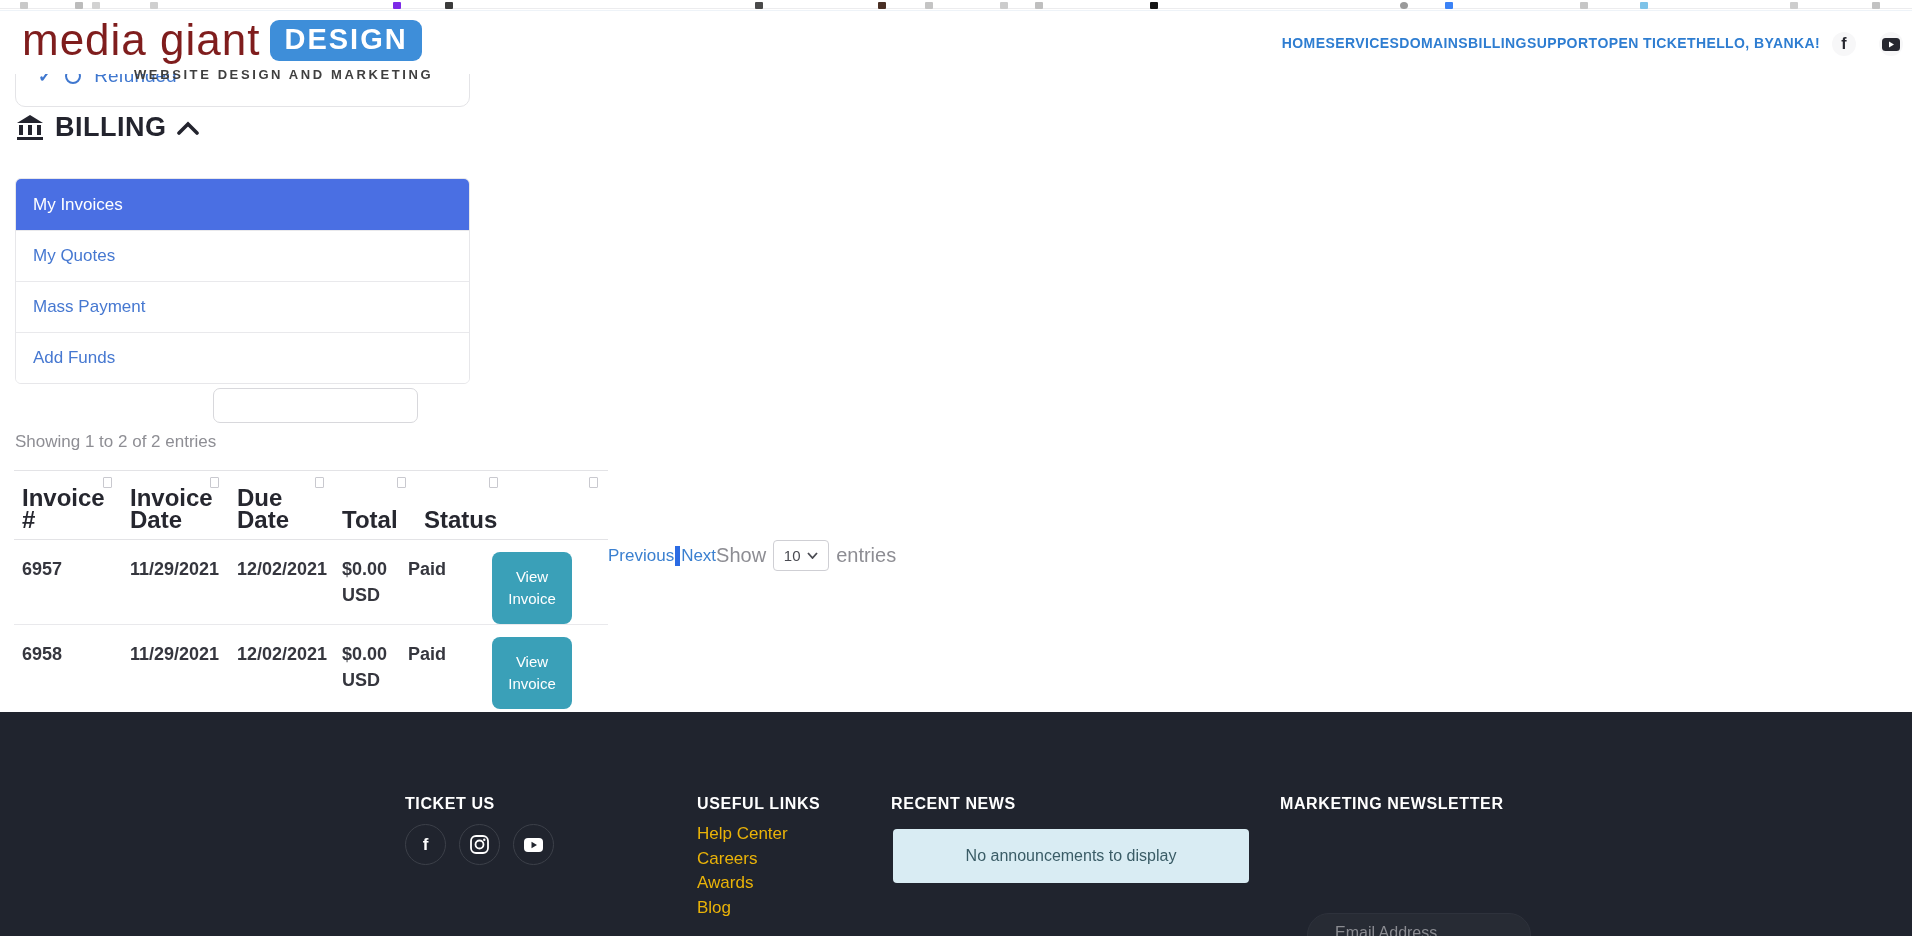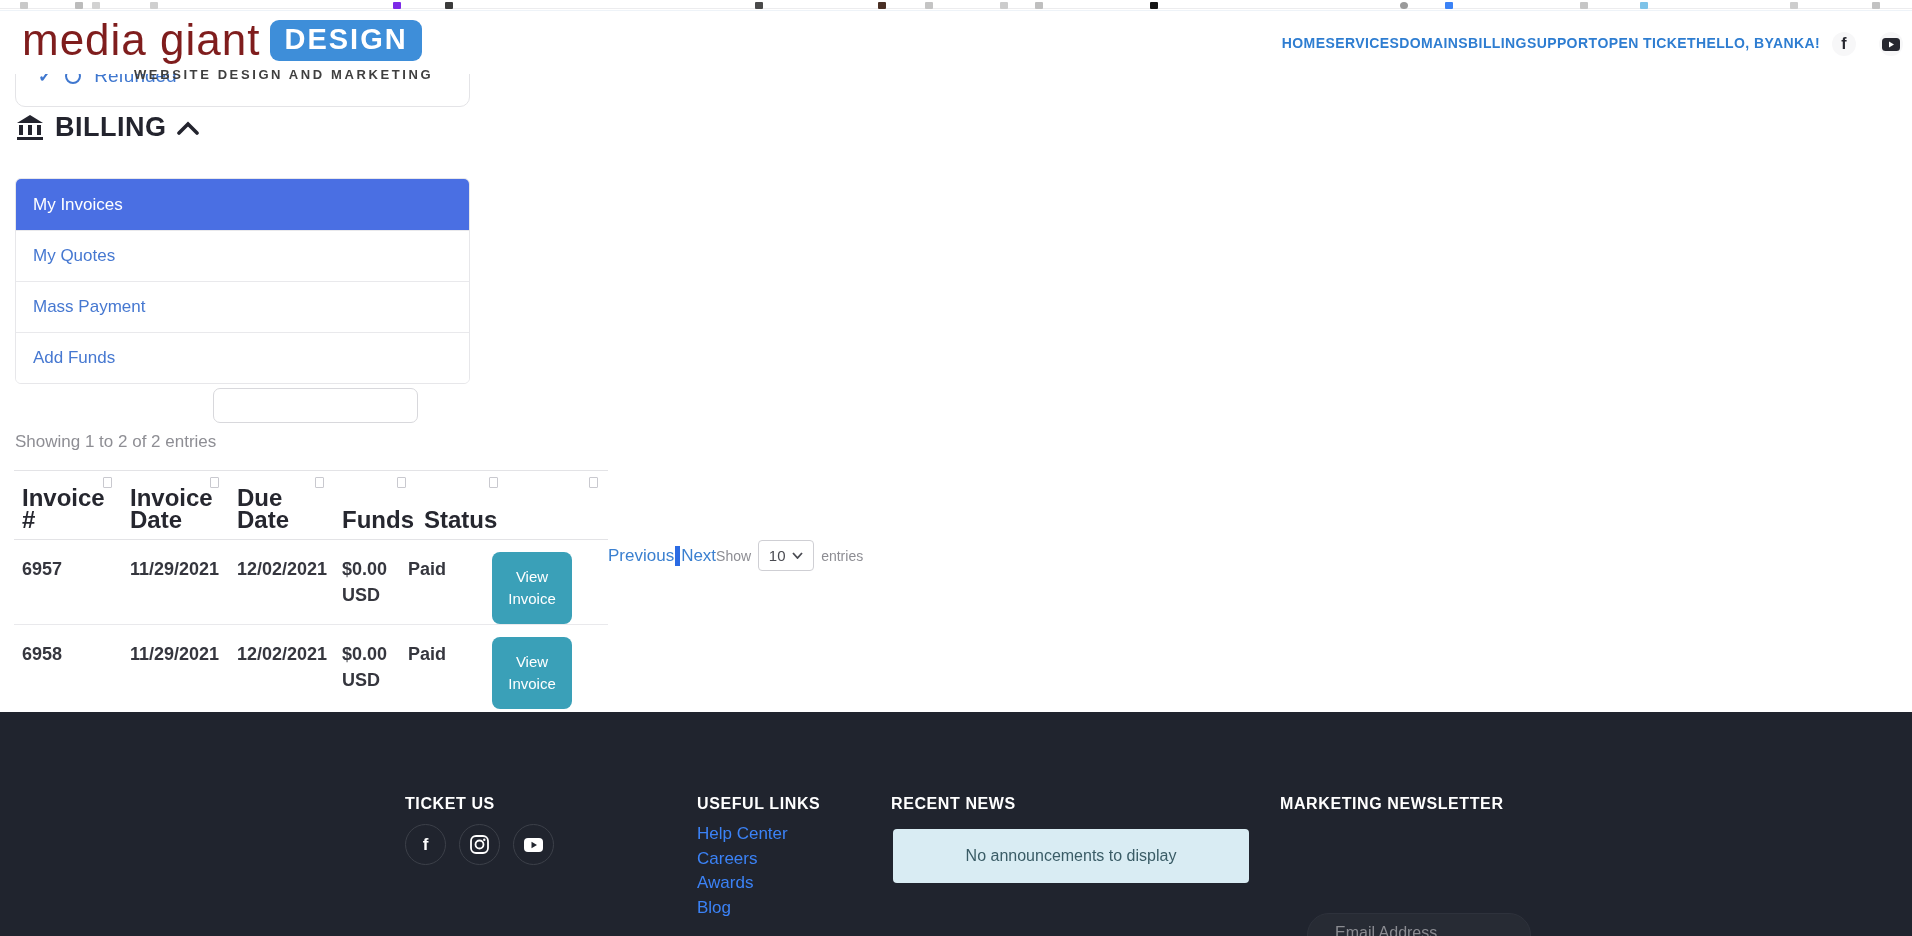--- a/index.html
+++ b/index.html
@@ -52,31 +52,31 @@
   .t-row.first { border-bottom:1px solid #e9e9ec; }
   .td { padding:16px 0 16px 8px; font-size:18px; color:#35363e; line-height:26px;font-weight:bold; }
   .td.wrap { max-width:66px; }
   .c1 { width:108px; } .c2 { width:107px; } .c3 { width:105px; } .c4 { width:82px; } .c5 { width:92px; } .c6 { width:100px; }
   .view-btn { margin-top:12px; width:80px; min-height:72px; background:#3aa0b8; border:none; border-radius:8px; color:#fff; font-family:"Liberation Sans",sans-serif; font-size:15px; line-height:1.45; cursor:pointer; padding:8px 4px; }
 
   
   #pager { position:absolute; left:608px; top:540px; display:flex; align-items:center; }
   .pg-link { color:#3b80d0; font-size:17px; cursor:pointer; }
   .pg-cursor { width:5px; height:20px; background:#2b6be4; margin:0 1px; }
-  .pg-gray { color:#8d8d93; font-size:14px;text-align:right; }
+  .pg-gray { color:#8d8d93; font-size:20px;text-align:right; }
   #page-size { display:flex; align-items:center; justify-content:center; gap:7px; width:56px; height:31px; border:1px solid #cfcfd4; border-radius:4px; margin:0 7px; cursor:pointer; background:#fff; }
   #page-size .val { font-size:15px; color:#4a4b52; }
 
   
   #footer { position:absolute; left:0; top:712px; width:1912px; height:224px; background:#20242e; }
   .f-title { position:absolute; top:83px; font-size:16px; font-weight:800; color:#fff; letter-spacing:.6px; }
   #f-social { position:absolute; left:405px; top:112px; display:flex; gap:13px; }
   .fsoc { width:41px; height:41px; border:1.5px solid #3c4049; border-radius:50%; display:flex; align-items:center; justify-content:center; color:#fff; font-weight:800; font-size:17px; cursor:pointer; }
   #f-links { position:absolute; left:697px; top:110px; }
-  .f-link { font-size:17px; color:#3b82f6; line-height:24.5px; cursor:pointer; }
+  .f-link { font-size:17px; color:#eab308; line-height:24.5px; cursor:pointer; }
   #news-box { position:absolute; left:893px; top:117px; width:356px; height:54px; background:#d9ecf3; border-radius:4px; display:flex; align-items:center; justify-content:center; }
   #news-box span { font-size:16px; color:#3a5c66; }
   #nl-desc { position:absolute; left:1280px; top:110px; width:276px; font-size:17px; color:#94959b; line-height:26.5px; }
   #nl-email { position:absolute; left:1307px; top:201px; width:224px; height:46px; background:#272b34; border:1px solid #2e323c; border-radius:22px; color:#c9cacf; font-size:16px; padding:0 0 6px 27px; outline:none; font-family:"Liberation Sans",sans-serif; }
   #nl-email::placeholder { color:#8b8c92; }
 </style>
 </head>
 <body>
 
 <div id="page">
@@ -170,21 +170,21 @@
         </div>
       <div class="th c2">
           <span class="th-label">Invoice Date</span>
           <span class="sort-sq"></span>
         </div>
       <div class="th c3">
           <span class="th-label">Due Date</span>
           <span class="sort-sq"></span>
         </div>
       <div class="th c4">
-          <span class="th-label">Funds</span>
+          <span class="th-label">Total</span>
           <span class="sort-sq"></span>
         </div>
       <div class="th c5">
           <span class="th-label">Status</span>
           <span class="sort-sq"></span>
         </div>
       <div class="th c6">
           <span class="sort-sq"></span>
         </div>
     </div>

